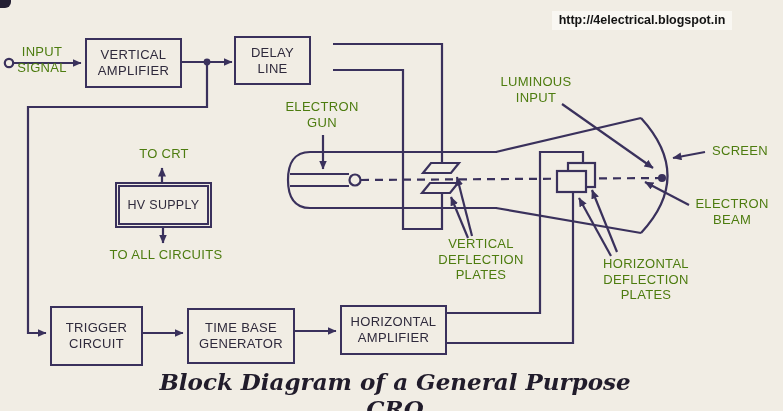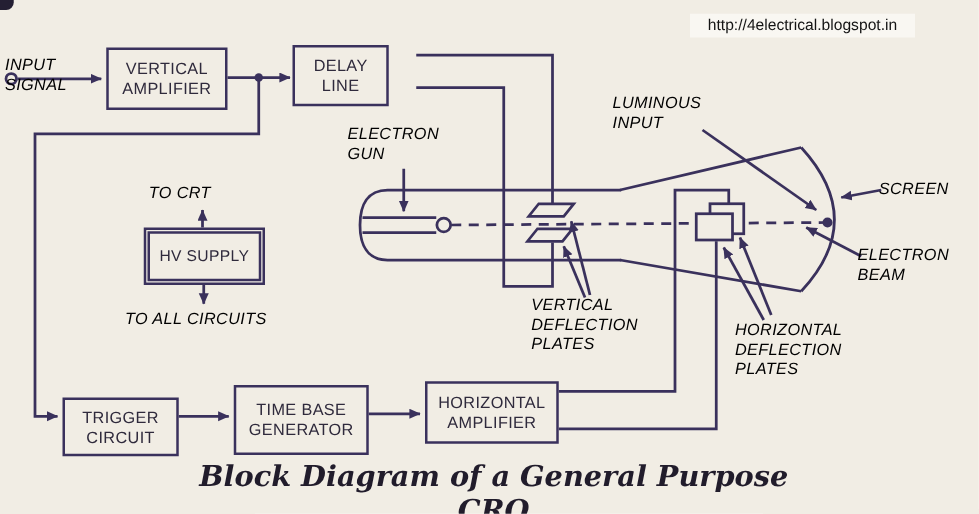--- a/index.html
+++ b/index.html
@@ -32,41 +32,42 @@
   }
   .supply-cell{
     flex:1;
     border:2px solid #3a315c;
     display:flex;align-items:center;justify-content:center;
     font-size:12.5px;color:#2f2a3c;letter-spacing:.3px;
     box-sizing:border-box;
   }
   .lbl{
     position:absolute;
-    color:#000000;
+    color:#4d7c0f;
     font-size:13px;line-height:1.2;letter-spacing:.3px;
+    text-align:center;
     white-space:pre-line;
-    font-style:italic;
   }
   .svg-layer{position:absolute;left:0;top:0;}
   .caption{
     position:absolute;
     left:150px;top:368px;width:490px;
     text-align:center;
     font-family:"DejaVu Serif", serif;
     font-style:italic;font-weight:600;
     font-size:23px;color:#211c2b;
   }
   .url{
     position:absolute;
     left:552px;top:11px;width:180px;
     font-size:12.5px;color:#141414;
     text-align:center;
     background:#f9f7f2;
     padding:2px 0 3px 0;
+    font-weight:bold;
   }
   .corner-mark{
     position:absolute;left:0;top:0;width:11px;height:8px;
     background:#241f33;border-bottom-right-radius:6px;
   }
 </style>
 </head>
 <body>
 
 <div class="stage">
@@ -139,21 +140,21 @@
     <span>DELAY
 LINE</span>
   </div>
 
   <div class="supply-outer" style="left:115px;top:182px;width:97px;height:46px;">
     <div class="supply-cell">
       <span>HV SUPPLY</span>
     </div>
   </div>
 
-  <div class="box" style="left:50px;top:318px;width:93px;height:47px;">
+  <div class="box" style="left:50px;top:306px;width:93px;height:60px;">
     <span>TRIGGER
 CIRCUIT</span>
   </div>
 
   <div class="box" style="left:187px;top:308px;width:108px;height:56px;">
     <span>TIME BASE
 GENERATOR</span>
   </div>
 
   <div class="box" style="left:340px;top:305px;width:107px;height:50px;">

